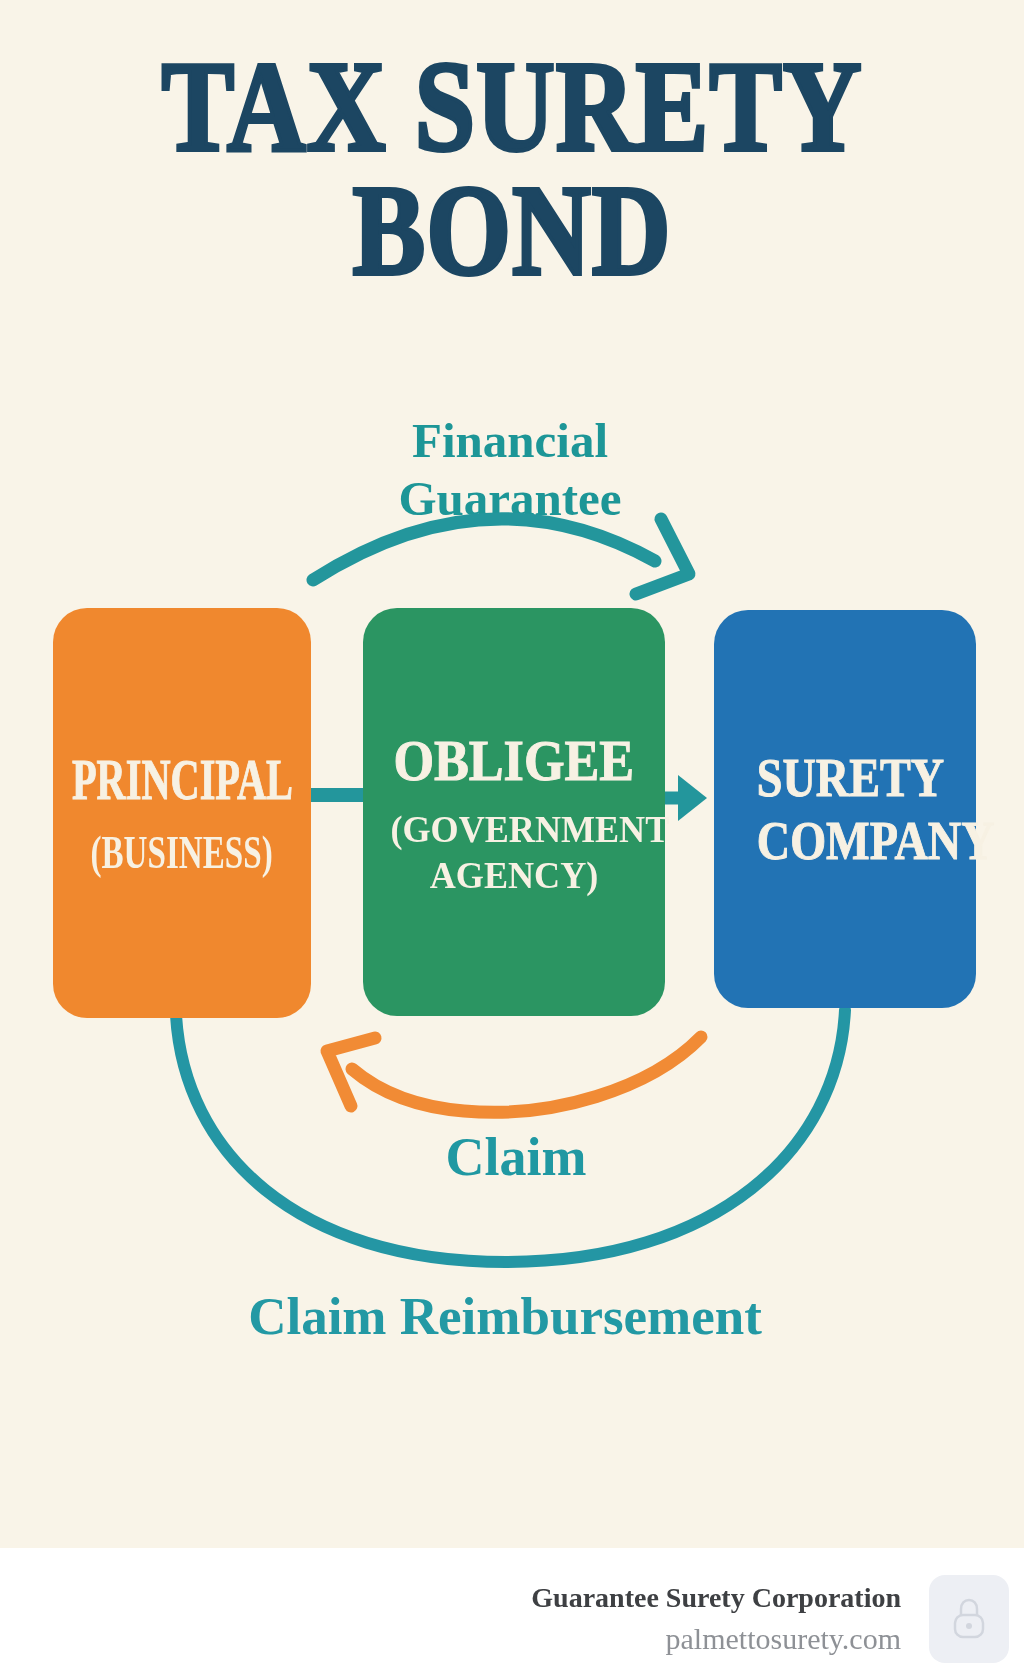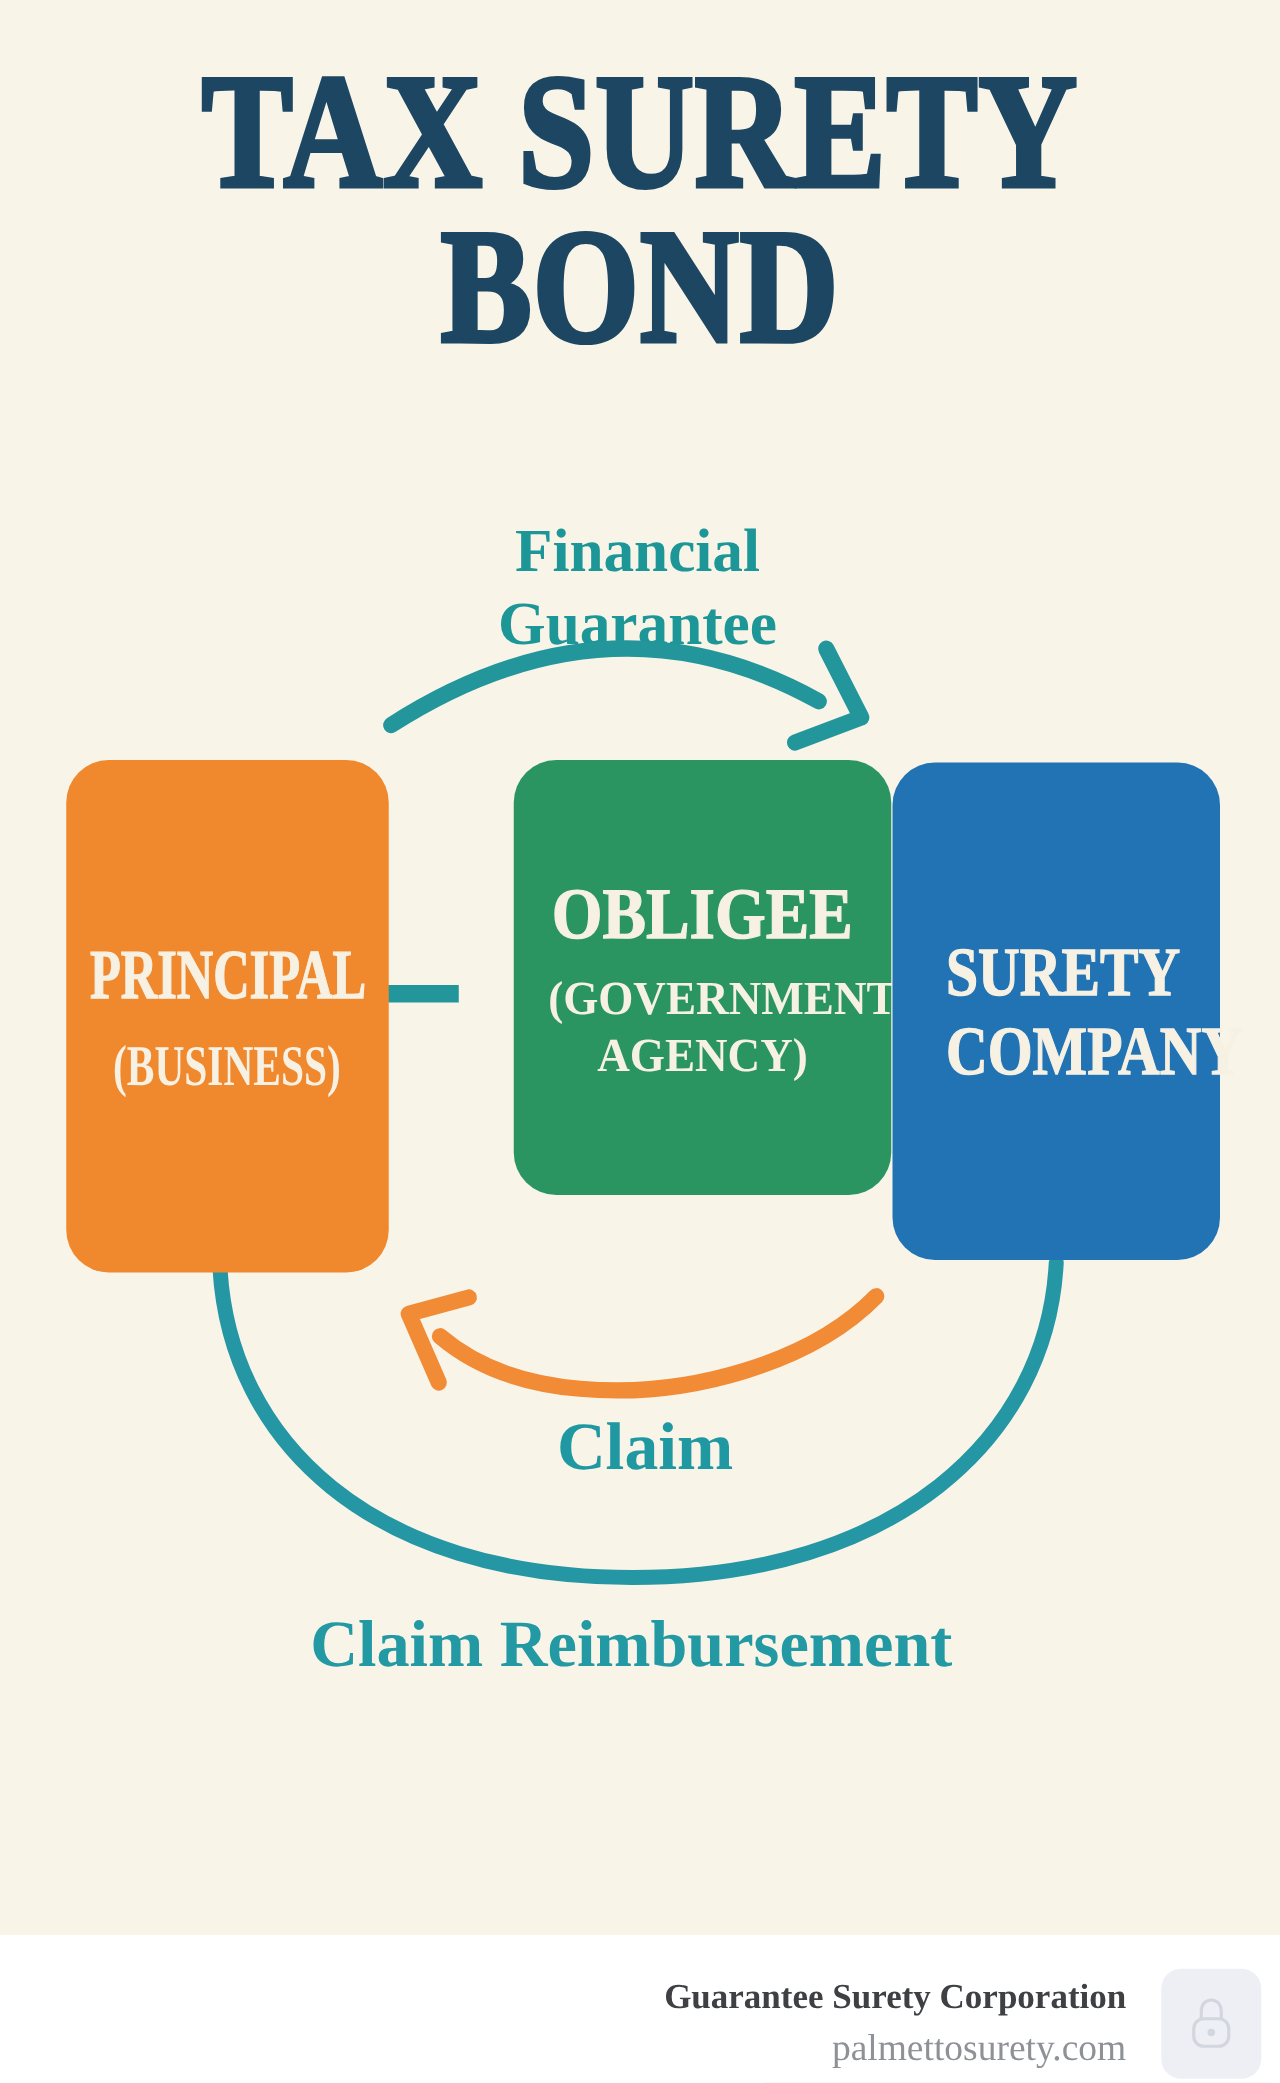--- a/index.html
+++ b/index.html
@@ -28,21 +28,21 @@
   .entity {
     position:absolute; border-radius:34px; color:#f7f1e3;
     display:flex; flex-direction:column; justify-content:center; align-items:center;
     text-align:center;
   }
   .entity .name { font-weight:700; -webkit-text-stroke:1px currentColor; white-space:nowrap; }
   .entity .subtitle { font-weight:700; }
   .box-principal { left:53px;  top:608px; width:258px; height:410px; background:#f0882e; }
   .box-principal .name { font-size:56px; transform:scaleX(0.72); }
   .box-principal .subtitle { font-size:46px; margin-top:14px; transform:scaleX(0.72); white-space:nowrap; }
-  .box-obligee { left:363px; top:608px; width:302px; height:348px; background:#2b9562;margin-left:48px; }
+  .box-obligee { left:363px; top:608px; width:302px; height:408px; background:#2b9562; }
   .box-obligee .name { font-size:58px; transform:scaleX(0.9); }
   .box-obligee .subtitle { font-size:38px; line-height:46px; margin-top:12px; width:260px; transform:scaleX(0.95); }
   .box-surety { left:714px; top:610px; width:262px; height:398px; background:#2273b4; }
   .box-surety .name { font-size:55px; line-height:63px; width:210px; white-space:normal; transform:scaleX(0.84); -webkit-text-stroke:1px currentColor; }
 
   
   .arrows { position:absolute; left:0; top:0; width:1024px; height:1666px; pointer-events:none; }
 
   
   .footer-band { position:absolute; left:0; top:1548px; width:1024px; height:118px; background:#ffffff; }

